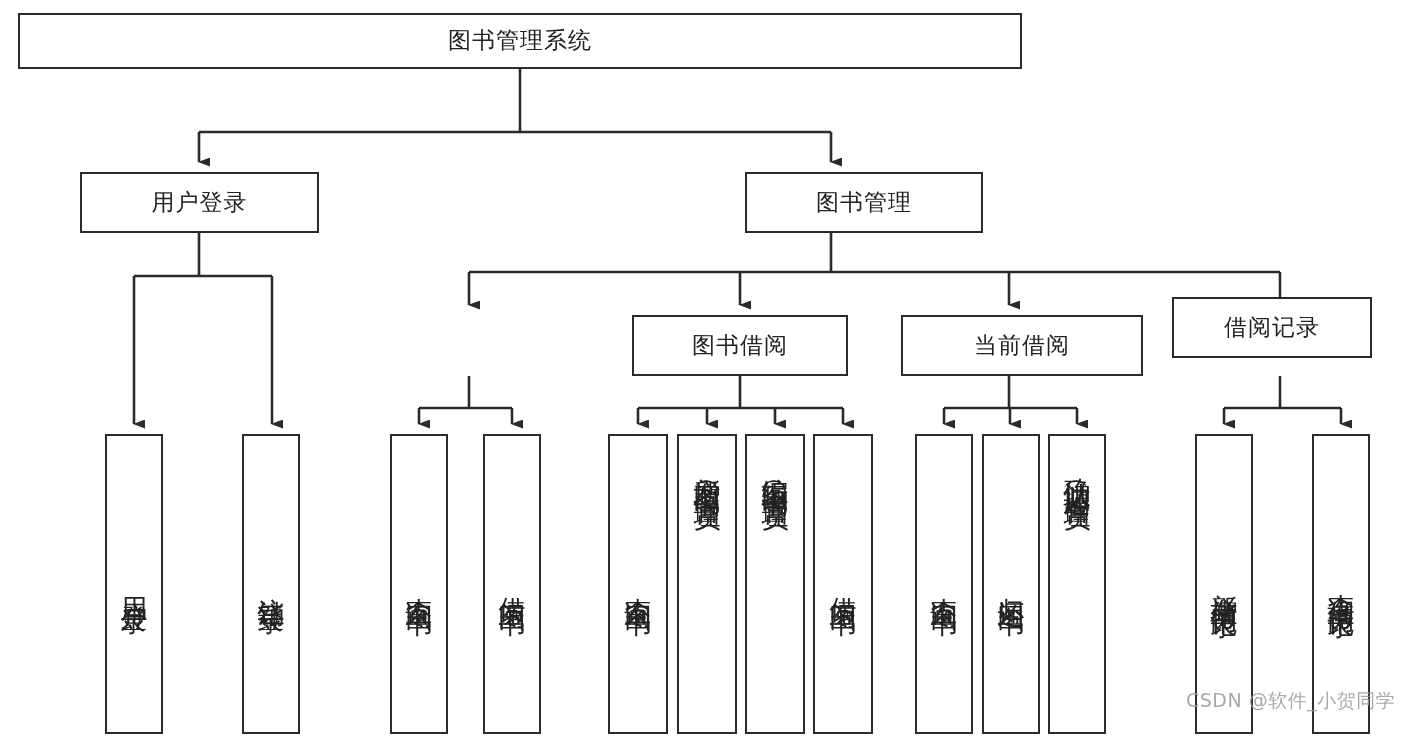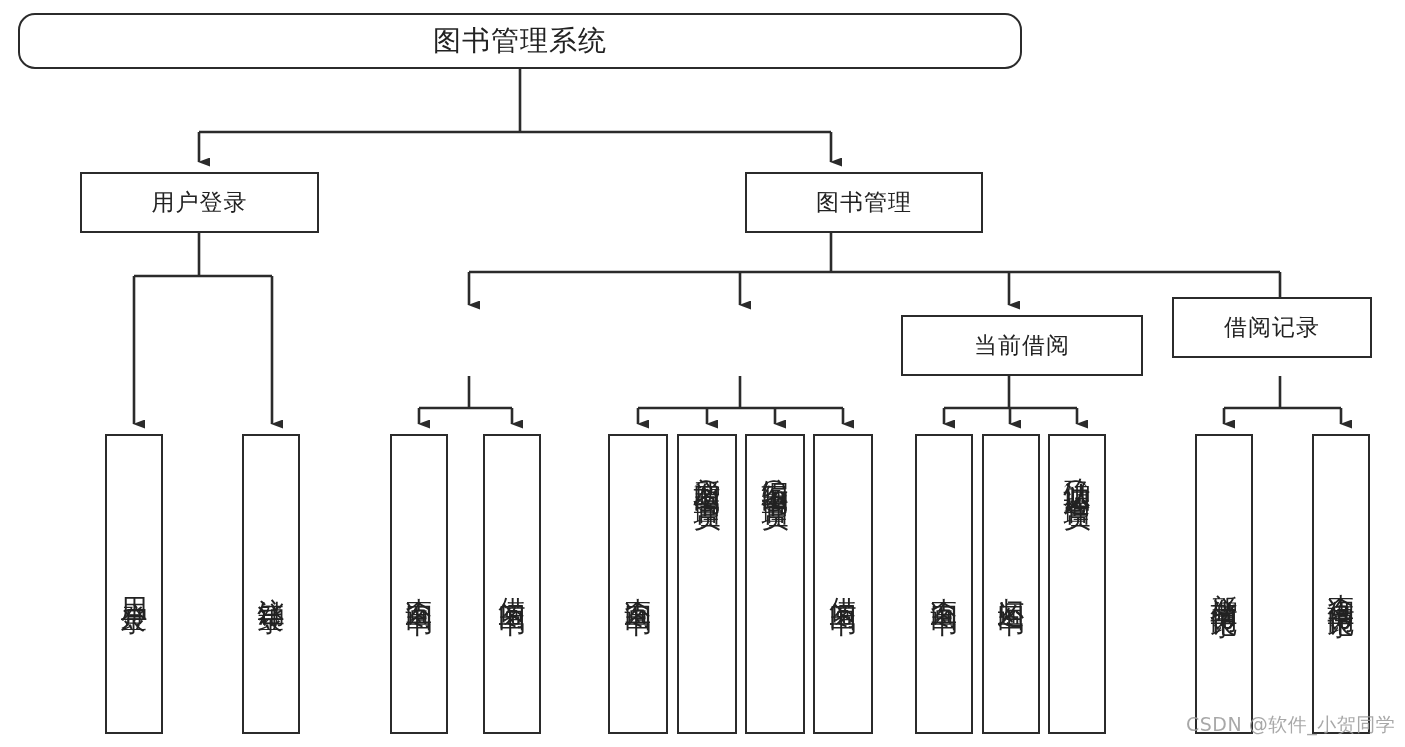--- a/index.html
+++ b/index.html
@@ -29,22 +29,21 @@
     align-items:center;
     justify-content:center;
     color:#222222;
   }
   .node.h-node{
     font-size:23px;
     letter-spacing:1px;
     line-height:1.1;
   }
   .node.root{
-    font-size:28px;
-    border-radius:17px;
+    font-size:23px;
   }
   
   .node.v-node{
     align-items:flex-start;
     justify-content:center;
     padding-top:20px;
   }
   .vtext{
     writing-mode:vertical-rl;
     text-orientation:upright;
@@ -57,21 +56,21 @@
   .vtext.centered{
     
   }
   .node.v-node.center-text{
     align-items:center;
     padding-top:0;
   }
   .watermark{
     position:absolute;
     left:1186px;
-    top:712px;
+    top:688px;
     font-size:19px;
     color:#9a9a9a;
     letter-spacing:0.5px;
     white-space:nowrap;
     opacity:.85;
   }
 </style>
 </head>
 <body>
 
@@ -130,20 +129,21 @@
     </g>
   </svg>
 
   <div class="node h-node root" style="left:18px;top:13px;width:1004px;height:56px;">图书管理系统</div>
 
   <div class="node h-node" style="left:80px;top:172px;width:239px;height:61px;">用户登录</div>
 
   <div class="node h-node" style="left:712px;top:172px;width:238px;height:61px;margin-left:33px;">图书管理</div>
 
 
+  <div class="node h-node" style="left:632px;top:315px;width:216px;height:61px;">图书借阅</div>
 
   <div class="node h-node" style="left:901px;top:315px;width:242px;height:61px;">当前借阅</div>
 
   <div class="node h-node" style="left:1172px;top:297px;width:200px;height:61px;">借阅记录</div>
 
   <div class="node v-node center-text" style="left:105px;top:434px;width:58px;height:300px;">
     <span class="vtext centered">用户登录</span>
   </div>
   <div class="node v-node center-text" style="left:242px;top:434px;width:58px;height:300px;">
     <span class="vtext centered">注销登录</span>

